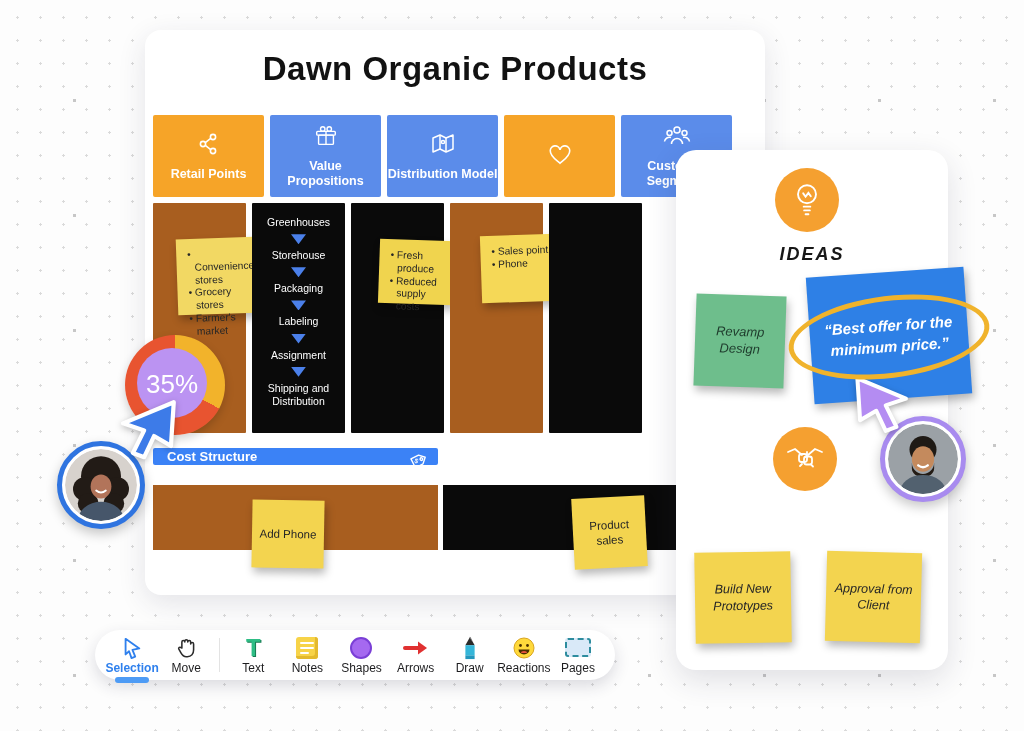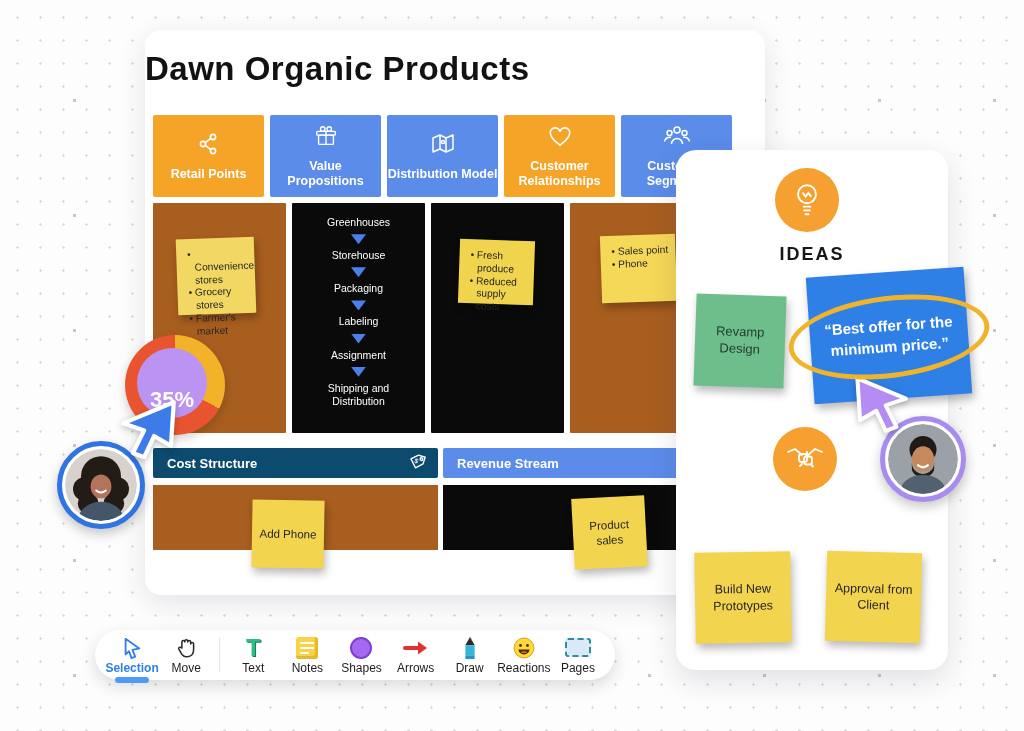--- a/index.html
+++ b/index.html
@@ -9,81 +9,81 @@
     background-image:
       radial-gradient(circle, #dadada 1.1px, transparent 1.3px),
       radial-gradient(circle, #c7c7c7 1.5px, transparent 1.7px);
     background-size:23px 23px, 115px 115px;
     background-position:6px 6px, 17px 43px;
   }
 
   
   .canvas-card { position:absolute; left:145px; top:30px; width:620px; height:565px;
     background:#fff; border-radius:16px; box-shadow:0 8px 28px rgba(40,40,70,.12); z-index:1; }
-  .board-title { position:absolute; top:20px; left:0; width:100%; text-align:left;
+  .board-title { position:absolute; top:20px; left:0; width:100%; text-align:center;
     font-size:33px; font-weight:800; color:#121212; letter-spacing:.5px; }
 
   .headers-row, .bodies-row { position:absolute; left:8px; display:flex; gap:6px; }
   .headers-row { top:85px; }
   .bodies-row { top:173px; }
   .col-header { width:111px; height:82px; display:flex; flex-direction:column;
     align-items:center; justify-content:center; gap:6px; color:#fff;
     font-size:12.5px; font-weight:700; text-align:center; line-height:1.2; border-radius:2px; }
   .col-header.orange { background:#F6A428; }
   .col-header.blue   { background:#5B8CEA; }
-  .col-body { width:133px; height:230px; position:relative; border-radius:1px; }
+  .col-body { width:93px; height:230px; position:relative; border-radius:1px; }
   .col-body.brown { background:#A85E1F; }
   .col-body.black { background:#0A0A0A; }
 
   .sticky { position:absolute; background:#F3D44F; color:#262626;
     box-shadow:2px 5px 8px rgba(0,0,0,.28);
     display:flex; align-items:center; justify-content:center;
     text-align:center; font-size:11.5px; line-height:1.3; padding:6px; }
   .sticky.list { display:block; text-align:left; font-size:10.2px; line-height:1.25; padding:10px 7px 6px 9px; }
   .bullet { padding-left:9px; text-indent:-7px; }
   .bullet::before { content:"• "; }
 
   .steps { width:100%; height:100%; display:flex; flex-direction:column;
     align-items:center; padding-top:13px; gap:5px; }
   .step { color:#fff; font-size:10.5px; text-align:center; line-height:1.25; }
   .down-arrow { width:15px; height:10px; background:#4B80EA;
     clip-path:polygon(0 0, 100% 0, 50% 100%); }
 
-  .cost-bar { position:absolute; left:8px; top:418px; width:285px; height:30px;
-    background:#0c4a6e; border-radius:2px; display:flex; align-items:center;
+  .cost-bar { position:absolute; left:8px; top:418px; width:285px; height:17px;
+    background:#3b82f6; border-radius:2px; display:flex; align-items:center;
     color:#fff; font-size:13px; font-weight:700; padding-left:14px; }
   .rev-bar { position:absolute; left:298px; top:418px; width:314px; height:30px;
     background:#5B8CEA; border-radius:2px; display:flex; align-items:center;
     color:#fff; font-size:13px; font-weight:700; padding-left:14px; }
   .tag-ico { position:absolute; right:10px; top:4px; }
   .cost-body { position:absolute; left:8px; top:455px; width:285px; height:65px; background:#A85E1F; }
   .rev-body  { position:absolute; left:298px; top:455px; width:314px; height:65px; background:#0A0A0A; }
 
   
   .pie-wrap { position:absolute; left:125px; top:335px; width:100px; height:100px; z-index:3; }
   .pie { width:100px; height:100px; border-radius:50%;
     background:conic-gradient(#F2B32B 0deg 118deg, #E85430 118deg 360deg);
     box-shadow:0 4px 10px rgba(0,0,0,.18); }
   .pie-inner { position:absolute; left:12px; top:13px; width:70px; height:70px;
     border-radius:50%; background:#BB93F2; }
-  .pie-label { position:absolute; left:0; top:16px; width:94px; height:98px;
+  .pie-label { position:absolute; left:0; top:0; width:94px; height:98px;
     display:flex; align-items:center; justify-content:center;
-    color:#fff; font-size:22px; font-weight:700; }
+    color:#fff; font-size:26px; font-weight:400; }
 
   .avatar-ring { position:absolute; border-radius:50%; background:#fff; z-index:4;
     box-shadow:0 5px 12px rgba(0,0,0,.22); }
   .avatar-ring svg { display:block; border-radius:50%; }
   .ring-blue   { border:5px solid #2F74E0; padding:3px; }
   .ring-purple { border:5px solid #A88BEF; padding:3px; }
 
   .cursor-svg { position:absolute; z-index:5; filter:drop-shadow(0 2px 3px rgba(0,0,0,.25)); }
 
   
   .side-panel { position:absolute; left:676px; top:150px; width:272px; height:520px;
-    background:#fff; border-radius:20px; box-shadow:0 10px 30px rgba(40,40,70,.14); z-index:2; }
+    background:#fff; border-radius:20px; box-shadow:0 10px 30px rgba(40,40,70,.14); z-index:2;font-style:italic; }
   .icon-circle { position:absolute; width:64px; height:64px; border-radius:50%;
     background:#F5A030; display:flex; align-items:center; justify-content:center; }
   .section-label { position:absolute; left:0; width:100%; text-align:center;
     font-size:18px; font-weight:800; letter-spacing:2px; color:#171717; }
   .green-sticky { left:19px; top:145px; width:90px; height:92px; background:#6EBE8C;
     color:#1e3b2c; font-size:13px; transform:rotate(2deg); }
   .blue-sticky { left:134px; top:122px; width:158px; height:127px; background:#2E80E6;
     color:#fff; font-size:15px; font-weight:700; line-height:1.4;
     transform:rotate(-4deg); padding:10px; }
   .quote-ellipse { position:absolute; left:112px; top:146px; width:202px; height:82px;
@@ -150,21 +150,20 @@
         </svg>
       </span>
       <span>Distribution Model</span>
     </div>
     <div class="col-header orange">
       <span>
         <svg width="28" height="26" viewBox="0 0 30 28" fill="none" stroke="#fff" stroke-width="1.7">
           <path d="M15 24 C12 21 4.5 17 4.5 10.5 a5.3 5.3 0 0 1 10.5 -1 a5.3 5.3 0 0 1 10.5 1 C25.5 17 18 21 15 24 Z"></path>
         </svg>
       </span>
-      <span>Customer Relationships</span>
     </div>
     <div class="col-header blue">
       <span>
         <svg width="30" height="26" viewBox="0 0 30 26" fill="none" stroke="#fff" stroke-width="1.5">
           <circle cx="15" cy="7" r="3"></circle>
             <circle cx="7.5" cy="10" r="2.5"></circle>
             <circle cx="22.5" cy="10" r="2.5"></circle>
           <path d="M9.5 21 a5.5 5.5 0 0 1 11 0 M2.5 18.5 a5 5 0 0 1 6.5 -4 M27.5 18.5 a5 5 0 0 0 -6.5 -4"></path>
         </svg>
       </span>
@@ -214,23 +213,20 @@
     <span>Cost Structure</span>
     <span class="tag-ico">
       <svg width="22" height="22" viewBox="0 0 22 22" fill="none" stroke="#fff" stroke-width="1.4">
         <g transform="rotate(18 11 11)">
           <path d="M4 9 L10 3 H17 V10 L11 16 Z" stroke-linejoin="round"></path>
           <circle cx="14" cy="6" r="1.3"></circle>
           <text x="8" y="11.5" font-size="6.5" fill="#fff" stroke="none" font-family="Liberation Sans, sans-serif">$</text>
         </g>
       </svg>
     </span>
-  </div>
-  <div class="rev-bar">
-    <span>Revenue Stream</span>
   </div>
   <div class="cost-body"></div>
   <div class="rev-body"></div>
 
   <div class="sticky" style="left:107px; top:470px; width:72px; height:68px; transform:rotate(1deg);">
     <span>Add Phone</span>
   </div>
   <div class="sticky" style="left:428px; top:467px; width:73px; height:71px; transform:rotate(-3deg);">
     <span>Product sales</span>
   </div>

